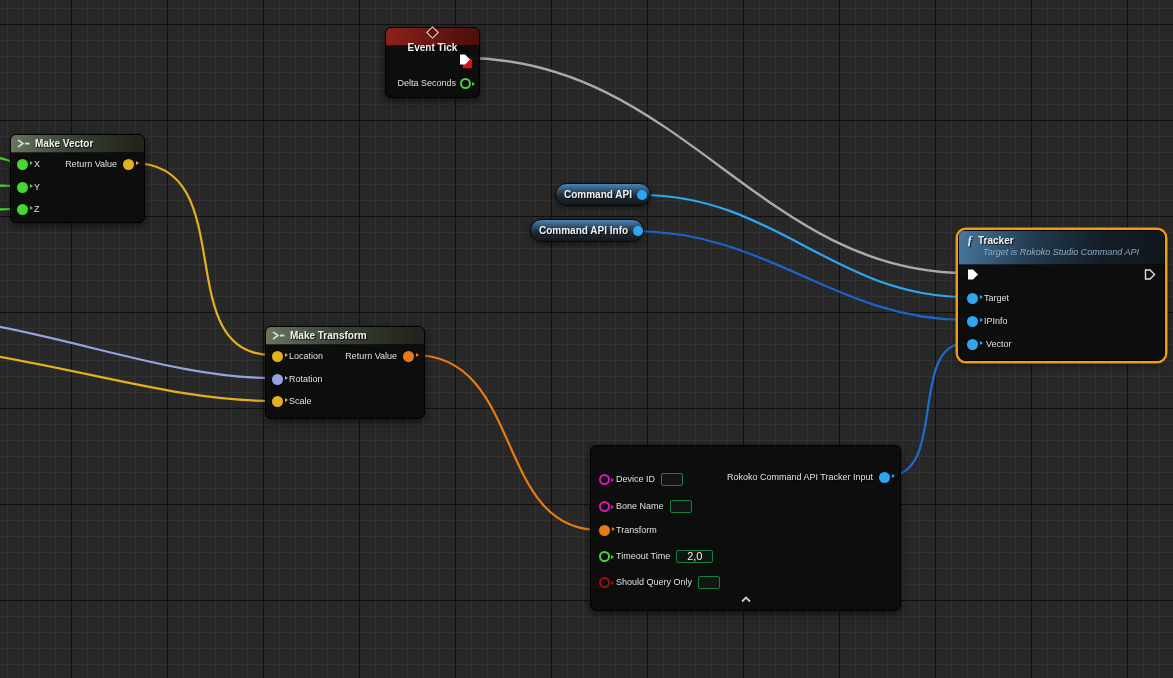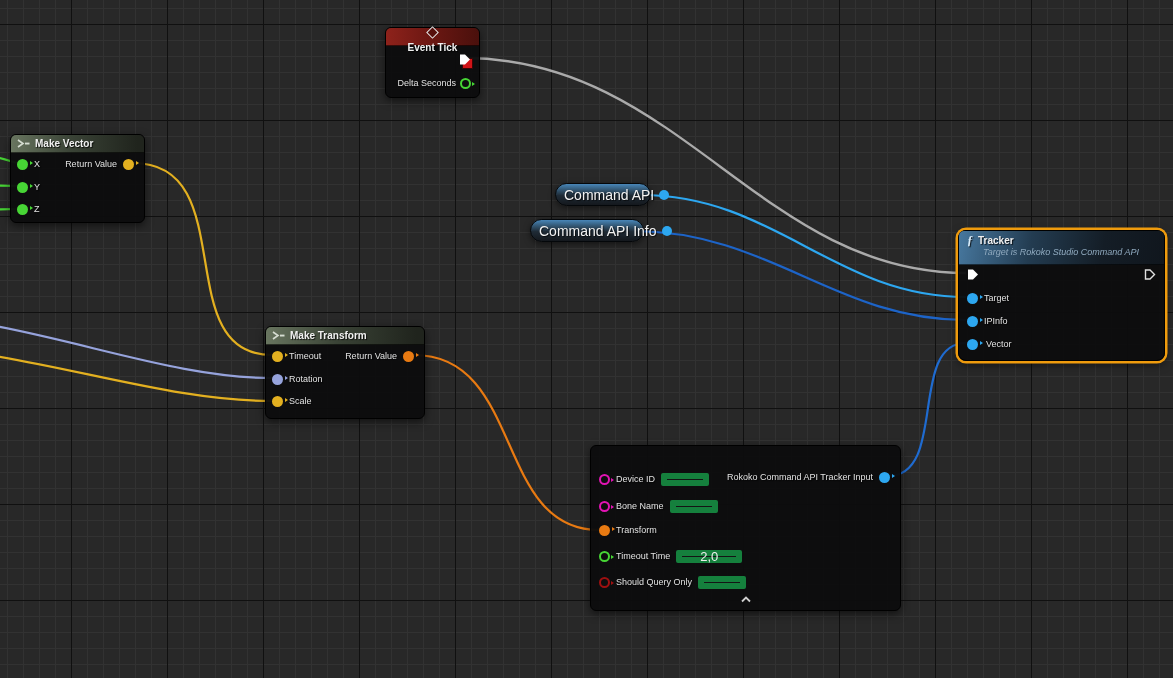--- a/index.html
+++ b/index.html
@@ -33,28 +33,28 @@
   .row.in{left:6px;}
   .row.out{right:10px;}
   .plabel{font-size:9px;color:#e2e2e2;text-shadow:1px 1px 1px rgba(0,0,0,0.7);white-space:nowrap;}
   .pin{width:11px;height:11px;border-radius:50%;position:relative;flex:none;box-sizing:border-box;}
   .pin::after{content:"";position:absolute;left:12.5px;top:2.7px;width:0;height:0;
     border-top:2.7px solid transparent;border-bottom:2.7px solid transparent;border-left:3.8px solid var(--c);}
   .pin.hollow::after{left:10px;}
   .pin.filled{background:var(--c);}
   .pin.hollow{border:2.2px solid var(--c);background:transparent;}
   .pin.noarrow::after{display:none;}
-  .vbox{min-width:13px;height:13px;border:6px solid #15803d;border-radius:2px;
+  .vbox{min-width:13px;height:13px;border:1px solid #15803d;border-radius:2px;
     background:rgba(255,255,255,0.03);display:flex;align-items:center;justify-content:center;
-    font-size:13px;color:#eee;padding:0 18px;box-sizing:border-box;}
+    font-size:11px;color:#eee;padding:0 10px;box-sizing:border-box;}
   .pill{position:absolute;height:23px;border-radius:12px;border:1px solid #04070a;
     background:linear-gradient(180deg,#4886b8 0%,#31536e 30%,#1f2b36 55%,#14181d 100%);
     display:flex;align-items:center;padding:0 8px;gap:5px;box-sizing:border-box;
     box-shadow:0 2px 6px rgba(0,0,0,0.5);}
-  .pill .plabel{font-size:14px;color:#f2f2f2;}
+  .pill .plabel{font-size:10px;color:#f2f2f2;font-weight:bold;}
   .selected{box-shadow:0 0 0 2.5px #ef9b0d, 0 3px 10px rgba(0,0,0,0.6);border-radius:8px;}
   .chev{position:absolute;bottom:3px;left:50%;transform:translateX(-50%);}
   .ficon{font-family:"Liberation Serif",serif;font-style:italic;font-weight:bold;color:#d9ecfa;font-size:12px;line-height:1;}
   .diamond{width:7px;height:7px;border:1.5px solid #e9e9e9;transform:rotate(45deg);background:rgba(40,0,0,0.3);flex:none;}
   .redbox{width:9px;height:9px;background:#d01418;border:1px solid #3a0505;border-radius:1px;margin-left:auto;flex:none;}
 </style>
 </head>
 <body>
 
 <div id="canvas">
@@ -160,21 +160,21 @@
   <div class="node" style="left:265px;top:326px;width:158px;height:91px">
     <div class="hdr hdr-make">
       <svg width="13" height="11" viewBox="0 0 13 11">
           <path d="M1 2 L6 5.5 L1 9" fill="none" stroke="#d6ddd2" stroke-width="1.6"></path>
           <rect x="8" y="4.6" width="4.5" height="1.9" fill="#d6ddd2"></rect>
         </svg>
       <span>Make Transform</span>
     </div>
     <div class="row in" style="top:21px">
         <span class="pin filled" style="--c:#e3b020"></span>
-        <span class="plabel">Timeout</span>
+        <span class="plabel">Location</span>
       </div>
     <div class="row in" style="top:44px">
         <span class="pin filled" style="--c:#96a3dc"></span>
         <span class="plabel">Rotation</span>
       </div>
     <div class="row in" style="top:66px">
         <span class="pin filled" style="--c:#e3b020"></span>
         <span class="plabel">Scale</span>
       </div>
     <div class="row out" style="top:21px">

